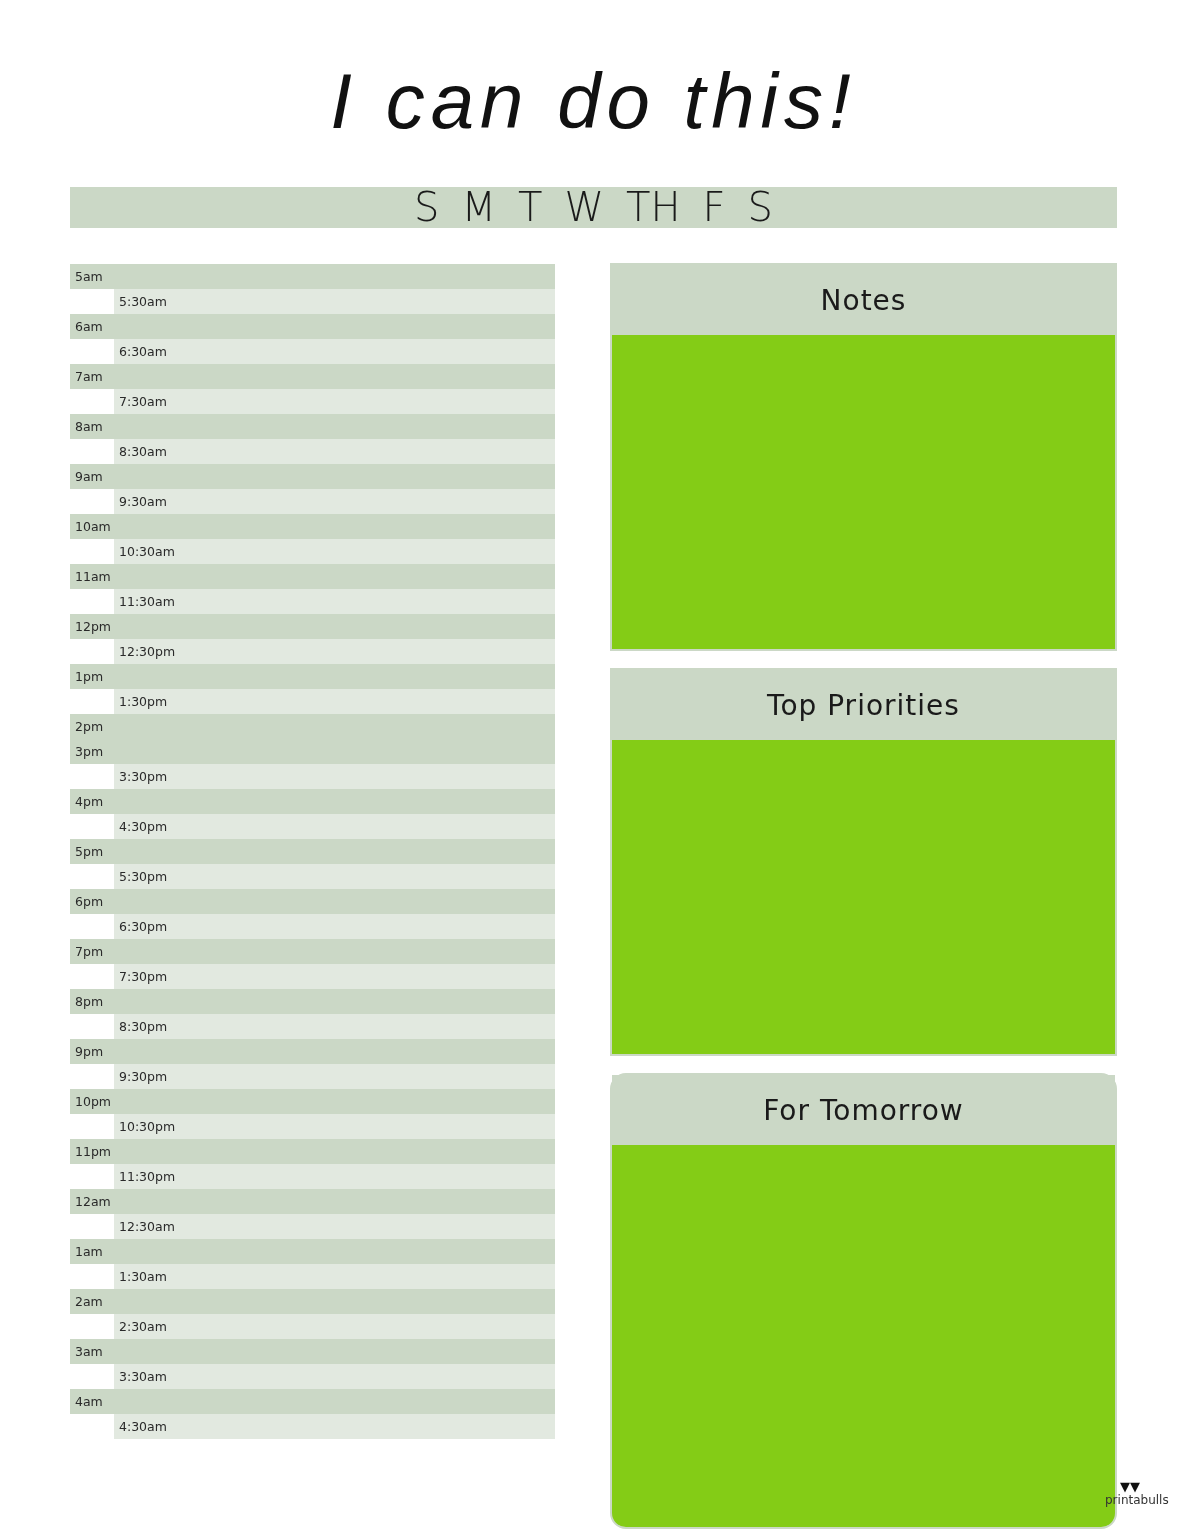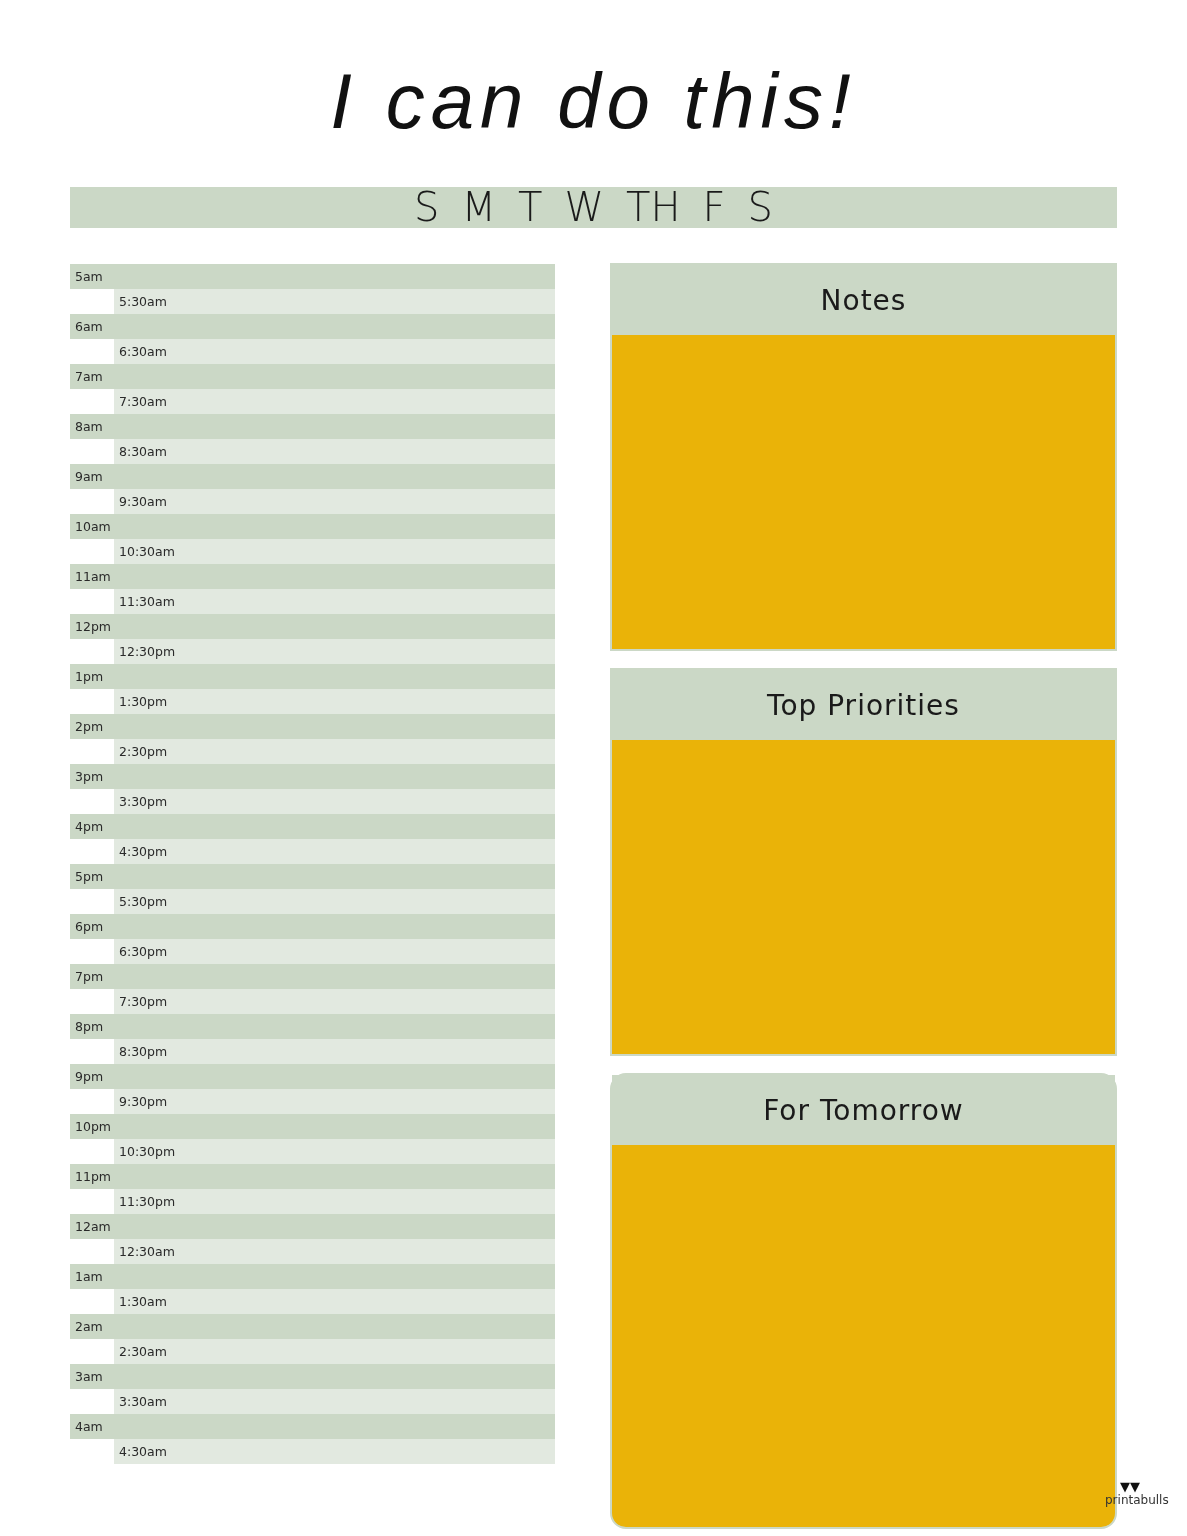--- a/index.html
+++ b/index.html
@@ -4,21 +4,21 @@
 <style>
   html, body { margin:0; padding:0; background:#fff; }
   body { width:1187px; height:1536px; position:relative; overflow:hidden; font-family:"DejaVu Sans", sans-serif; color:#1a1a1a; }
   .title { position:absolute; left:0; top:62px; width:1187px; text-align:center; font-family:Liberation Sans, sans-serif; font-style:italic; font-size:78px; font-weight:normal; letter-spacing:6px; color:#111; line-height:1; }
   .days-bar { position:absolute; left:70px; top:187px; width:1047px; height:41px; background:#cbd8c6; display:flex; justify-content:center; align-items:center; }
   .day { font-family:"DejaVu Sans", sans-serif; font-size:40px; font-weight:300; color:#1a1a1a; margin:0 11px; line-height:41px; }
   .schedule { position:absolute; left:70px; top:264px; width:485px; }
   .slot { height:25px; display:flex; align-items:center; padding-left:5px; font-size:12.5px; color:#2a2a2a; box-sizing:border-box; }
   .slot.odd { background:#cbd8c6; }
   .slot.even { background:#e2e9e0;margin-left:44px; }
-  .box { position:absolute; left:610px; width:507px; border:2px solid #cbd8c6; box-sizing:border-box; background:#eab308; }
+  .box { position:absolute; left:610px; width:507px; border:2px solid #cbd8c6; box-sizing:border-box; background:#84cc16; }
   .box-header { height:70px; background:#cbd8c6; display:flex; align-items:center; justify-content:center; font-size:28px; color:#1a1a1a; letter-spacing:1px; }
   .logo { position:absolute; left:1105px; top:1480px; width:50px; text-align:center; }
   .logo-dogs { font-size:13px; color:#111; line-height:1; }
   .logo-text { font-size:12px; color:#333; }
 </style>
 </head>
 <body>
 
 <div class="title">I can do this!</div>
 
@@ -82,23 +82,20 @@
       <span>12:30pm</span>
     </div>
     <div class="slot odd">
       <span>1pm</span>
     </div>
     <div class="slot even">
       <span>1:30pm</span>
     </div>
     <div class="slot odd">
       <span>2pm</span>
-    </div>
-    <div class="slot even">
-      <span>2:30pm</span>
     </div>
     <div class="slot odd">
       <span>3pm</span>
     </div>
     <div class="slot even">
       <span>3:30pm</span>
     </div>
     <div class="slot odd">
       <span>4pm</span>
     </div>

